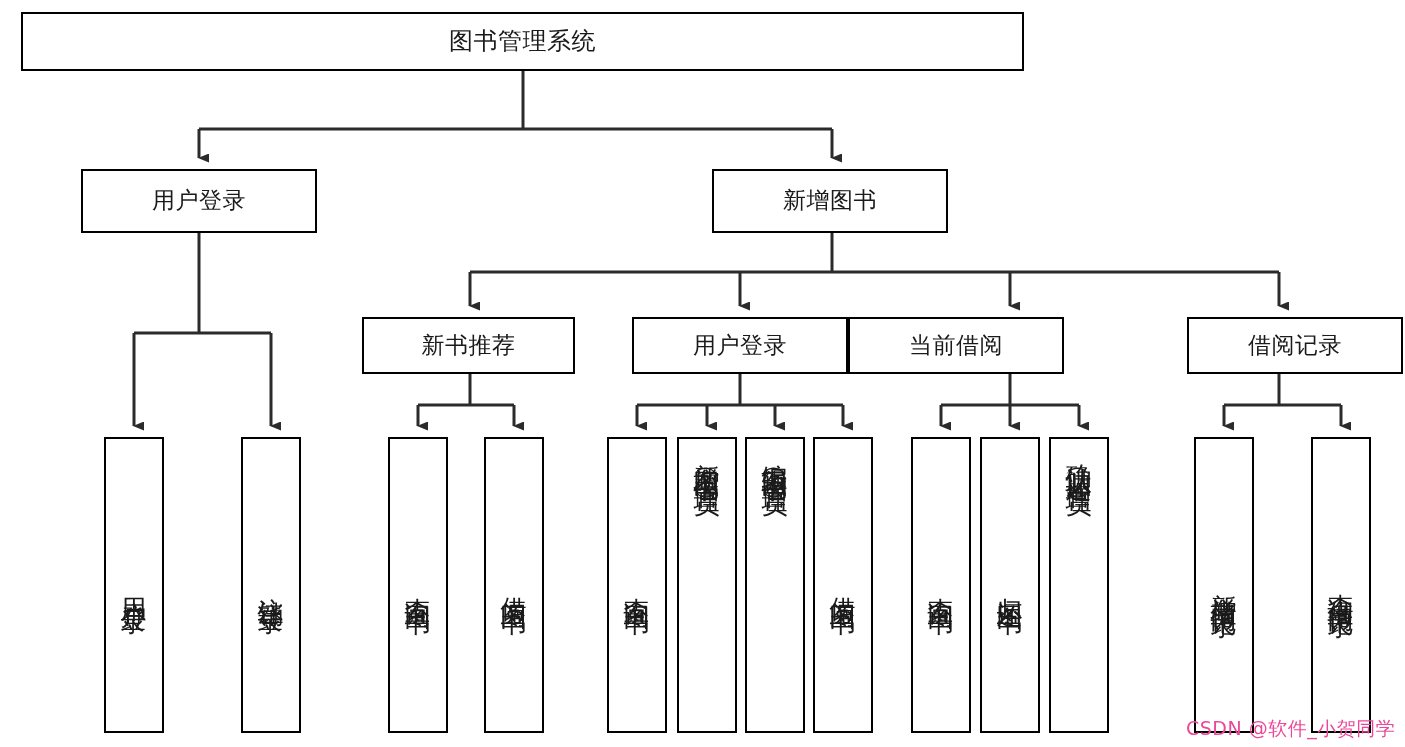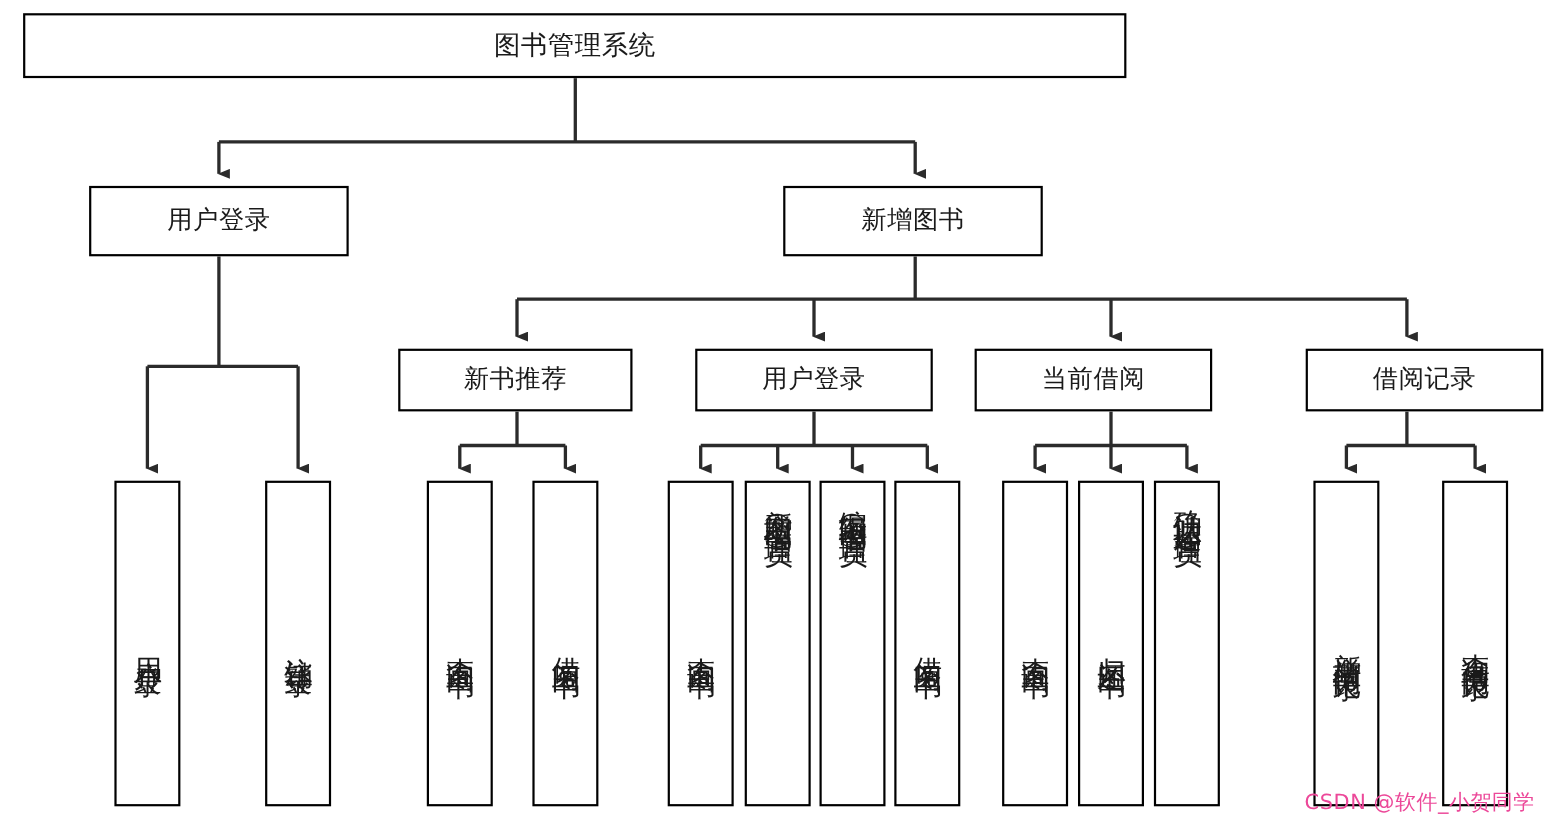--- a/index.html
+++ b/index.html
@@ -141,21 +141,21 @@
   <div class="node horiz" style="left:712px; top:169px; width:236px; height:64px;">
     <span class="node-label">新增图书</span>
   </div>
 
   <div class="node horiz" style="left:362px; top:317px; width:213px; height:57px;">
     <span class="node-label">新书推荐</span>
   </div>
   <div class="node horiz" style="left:632px; top:317px; width:216px; height:57px;">
     <span class="node-label">用户登录</span>
   </div>
-  <div class="node horiz" style="left:886px; top:317px; width:216px; height:57px;">
+  <div class="node horiz" style="left:848px; top:317px; width:216px; height:57px;">
     <span class="node-label">当前借阅</span>
   </div>
   <div class="node horiz" style="left:1171px; top:317px; width:216px; height:57px;margin-left:16px;">
     <span class="node-label">借阅记录</span>
   </div>
 
   <div class="node leaf centerv" style="left:104px; top:437px; width:60px; height:296px;">
     <span class="node-label">用户登录</span>
   </div>
   <div class="node leaf centerv" style="left:241px; top:437px; width:60px; height:296px;">

